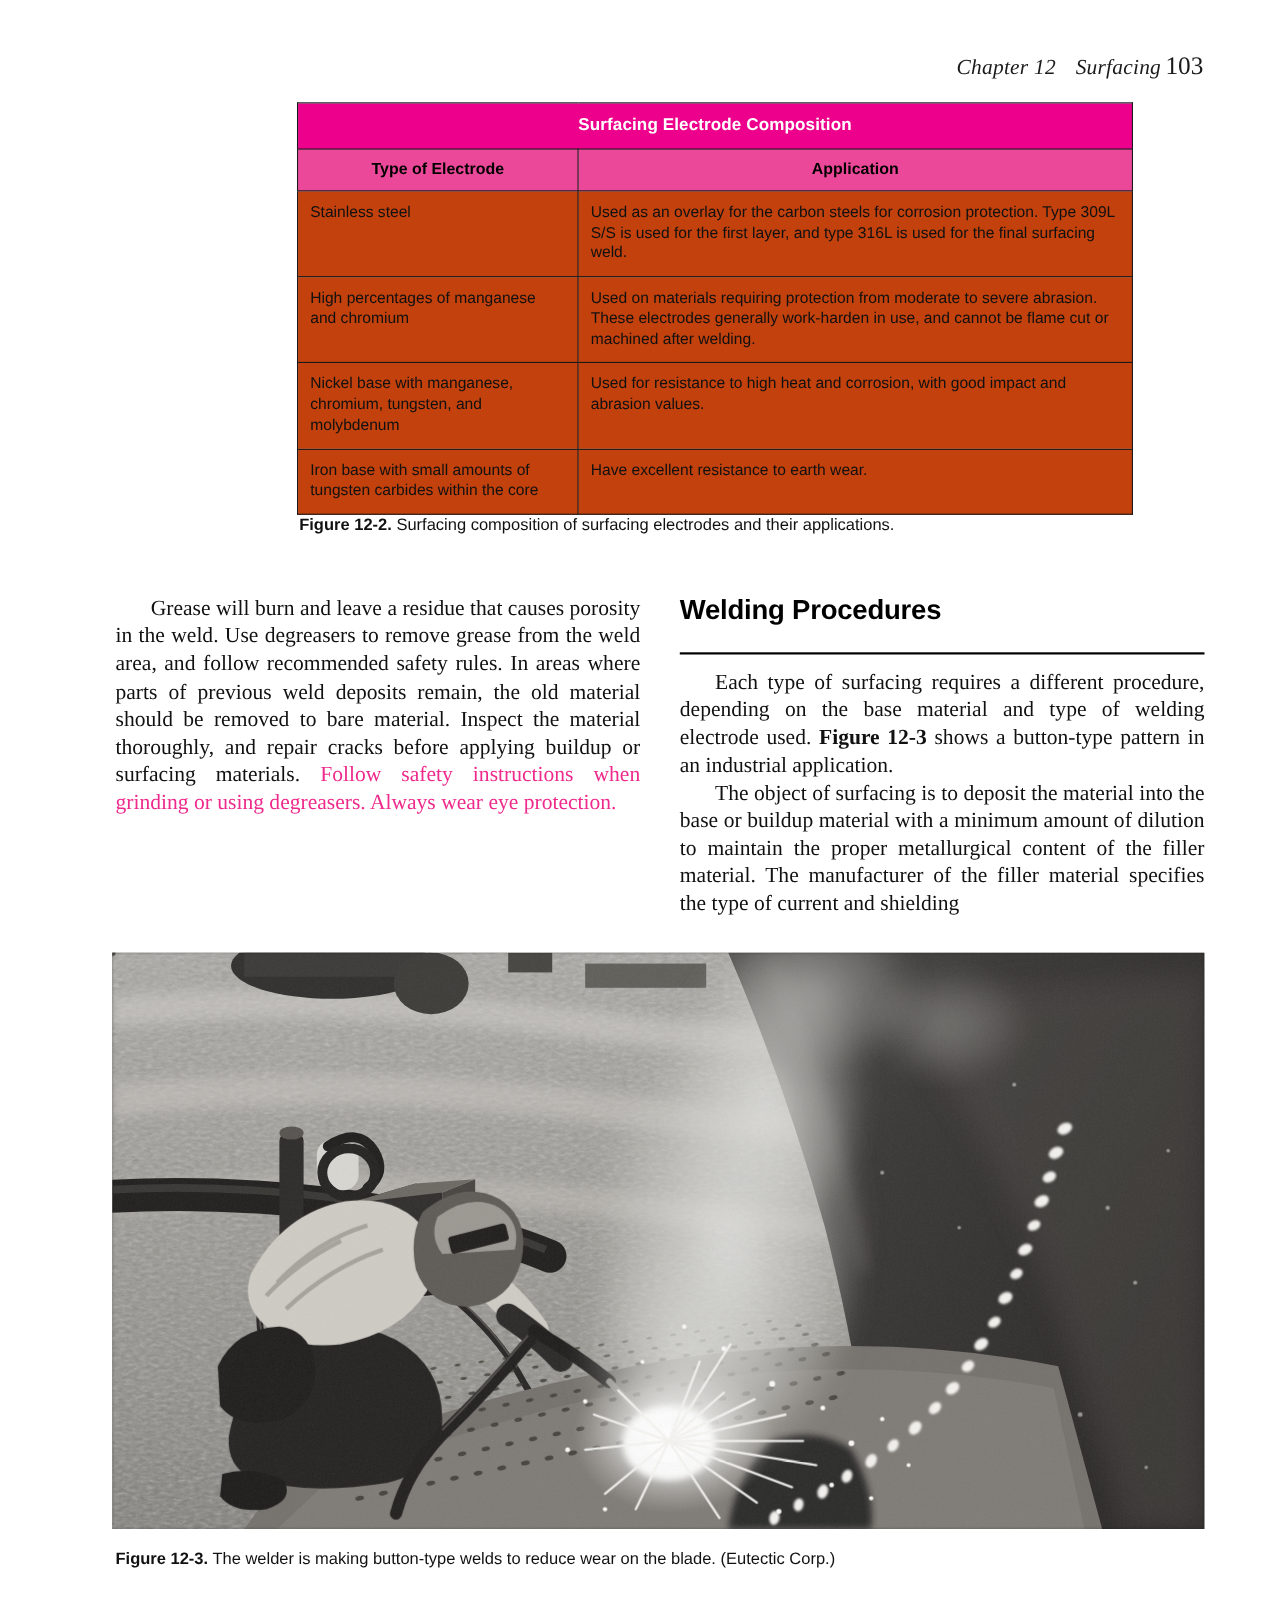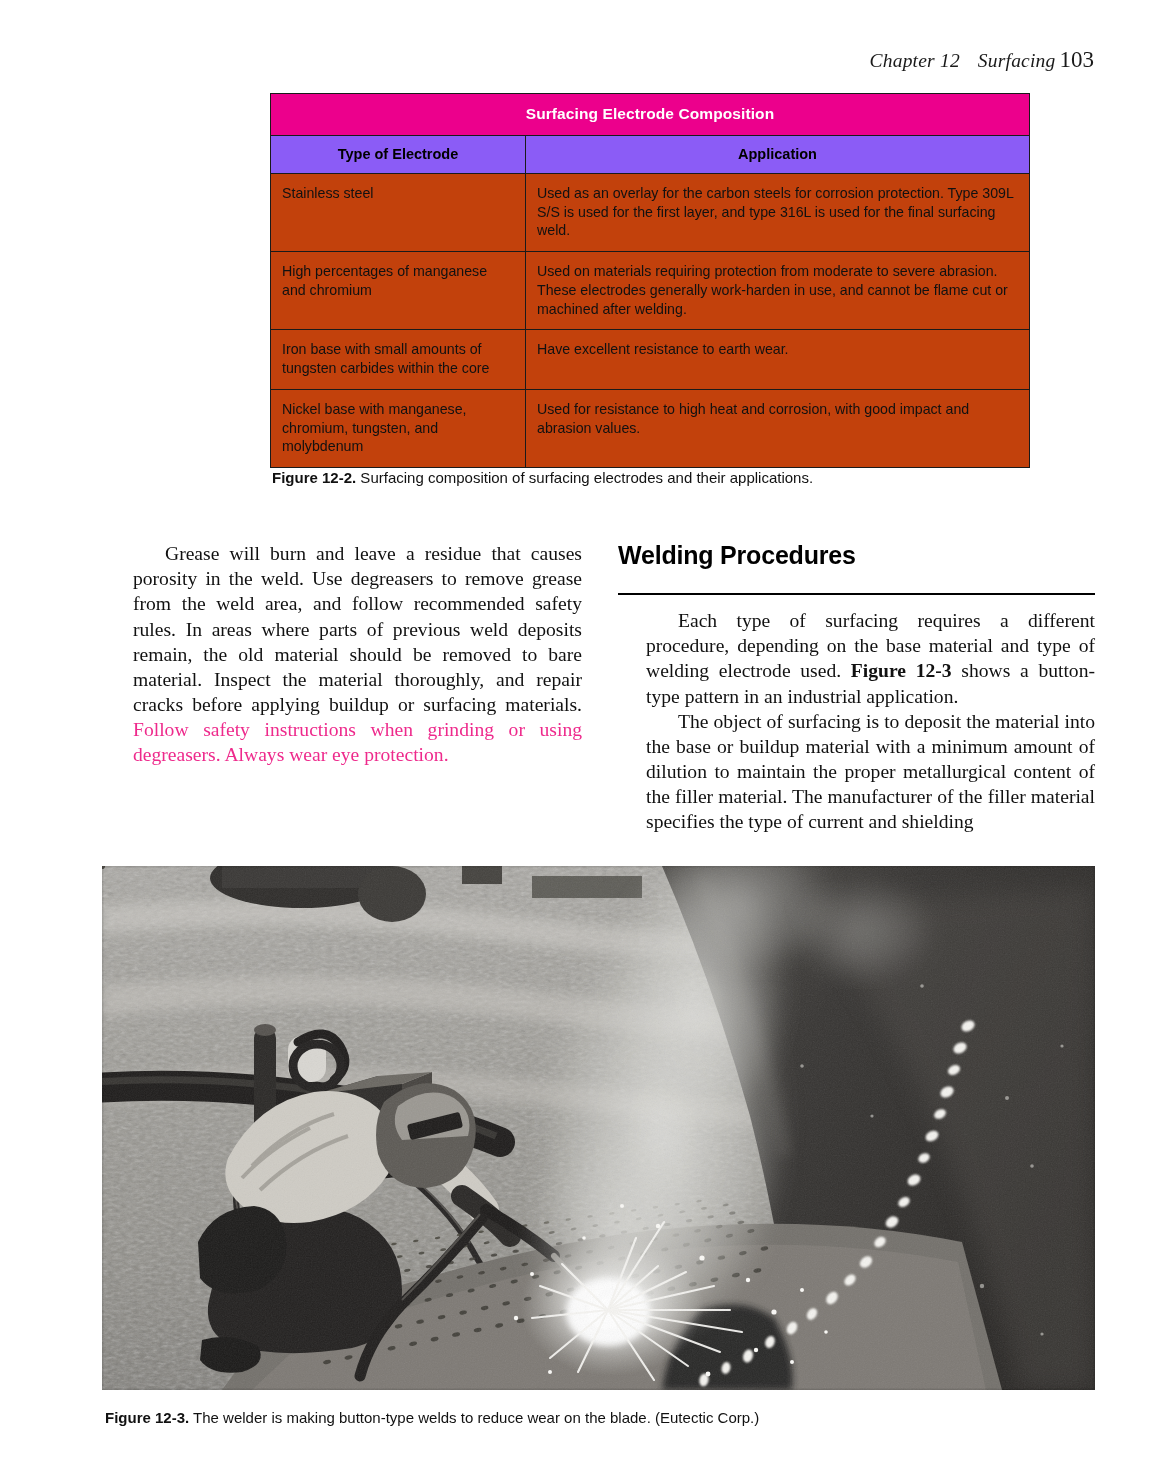--- a/index.html
+++ b/index.html
@@ -58,21 +58,21 @@
   .tbl-title {
     background: #EC008C;
     color: #ffffff;
     font-weight: bold;
     font-size: 15.5px;
     text-align: center;
     padding: 11px 6px 12px 6px;
     letter-spacing: 0.1px;
   }
   .tbl-subhead {
-    background: #8b5cf6;
+    background: #ec4899;
     color: #000000;
     font-weight: bold;
     font-size: 14.5px;
     text-align: center;
     padding: 10px 6px 11px 6px;
   }
   .tbl-cell {
     background: #c2410c;
     font-size: 14.2px;
     line-height: 1.32;
@@ -98,21 +98,21 @@
   .col {
     position: absolute;
     width: 477px;
     font-family: "Liberation Serif", serif;
     font-size: 19.6px;
     line-height: 1.285;
     text-align: justify;
     color: #111111;
   }
   .col p { margin: 0; }
-  .col p.indent { text-indent: 32px; margin-left: 28px; }
+  .col p.indent { text-indent: 32px; }
   #col-left  { left: 105px; top: 541px; }
   #col-right { left: 618px; top: 541px; }
 
   .safety { color: #EE2A8C; }
 
   .sect-head {
     font-family: "Liberation Sans", sans-serif;
     font-weight: bold;
     font-size: 25px;
     letter-spacing: -0.2px;
@@ -164,26 +164,26 @@
       </tr>
       <tr>
         <td class="tbl-cell">Stainless steel</td>
         <td class="tbl-cell">Used as an overlay for the carbon steels for corrosion protection. Type 309L S/S is used for the first layer, and type 316L is used for the final surfacing weld.</td>
       </tr>
       <tr>
         <td class="tbl-cell">High percentages of manganese and chromium</td>
         <td class="tbl-cell">Used on materials requiring protection from moderate to severe abrasion. These electrodes generally work-harden in use, and cannot be flame cut or machined after welding.</td>
       </tr>
       <tr>
+        <td class="tbl-cell">Nickel base with manganese, chromium, tungsten, and molybdenum</td>
+        <td class="tbl-cell">Used for resistance to high heat and corrosion, with good impact and abrasion values.</td>
+      </tr>
+      <tr>
         <td class="tbl-cell">Iron base with small amounts of tungsten carbides within the core</td>
         <td class="tbl-cell">Have excellent resistance to earth wear.</td>
-      </tr>
-      <tr>
-        <td class="tbl-cell">Nickel base with manganese, chromium, tungsten, and molybdenum</td>
-        <td class="tbl-cell">Used for resistance to high heat and corrosion, with good impact and abrasion values.</td>
       </tr>
     </tbody>
   </table>
 </div>
 
 <div class="fig-caption" id="fig2-caption">
   <b>Figure 12-2.</b><span> Surfacing composition of surfacing electrodes and their applications.</span>
 </div>
 
 <div class="col" id="col-left">

